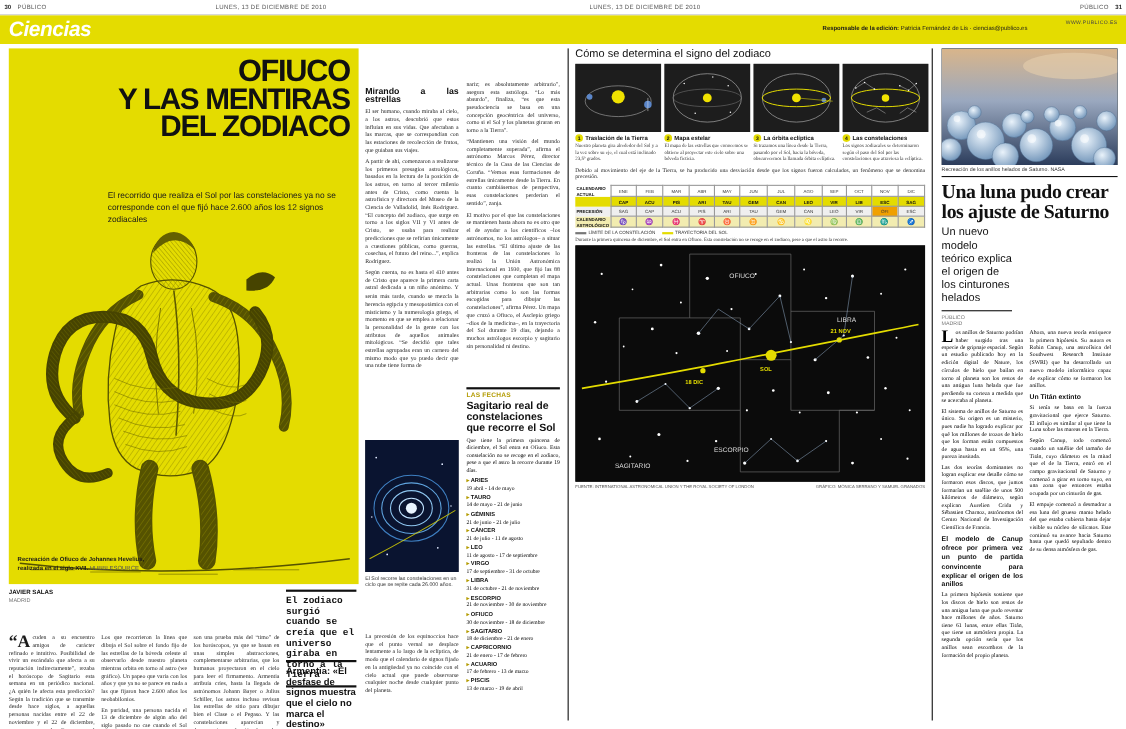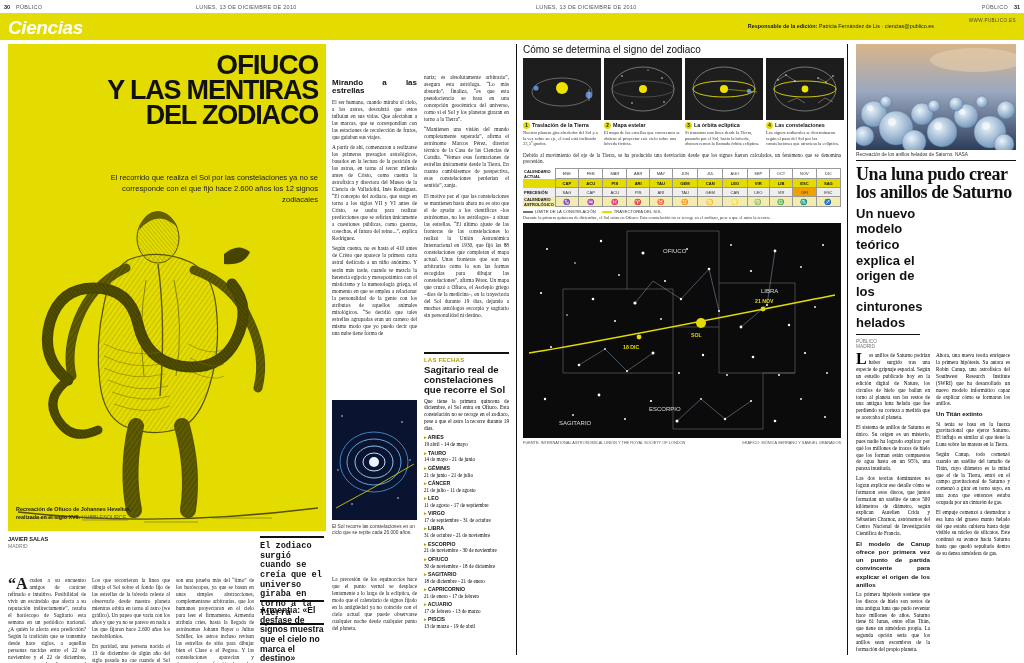--- a/index.html
+++ b/index.html
@@ -63,21 +63,21 @@
   .feature .head {
     position: absolute; right: 8px; top: 8px; width: 280px;
     text-align: right;
     font-family: "Liberation Sans", sans-serif;
     font-weight: bold; font-size: 28px; line-height: 0.92;
     color: #111; letter-spacing: -1.2px;
   }
   .feature .head .l2 { font-size: 27px; }
   .feature .standfirst {
     position: absolute; right: 8px; top: 128px; width: 220px;
-    text-align: right;
+    text-align: left;
     font-family: "Liberation Sans", sans-serif;
     font-size: 7.6px; line-height: 1.45; color: #1a1a1a;
   }
   
   .engrave {
     position: absolute; left: 0; top: 150px; width: 318px; height: 337px;
   }
   .engrave svg { display: block; }
   .feature .caption {
     position: absolute; left: 8px; bottom: 10px; width: 130px;
@@ -245,22 +245,22 @@
   .saturn-cap {
     font-family:"Liberation Sans", sans-serif; font-size:4.8px; color:#333;
     margin: 2px 0 4px; border-bottom: 1px solid #111; padding-bottom:3px;
   }
   .rail h2 {
     font-family:"Liberation Serif", serif; font-weight:bold;
     font-size: 18px; line-height: 1.02; color:#111; letter-spacing:-0.4px;
     margin-bottom: 4px;
   }
   .rail .deck {
-    font-family:"Liberation Sans", sans-serif; font-weight:bold;
-    font-size: 13px; line-height:1.2; color:#111; margin-bottom:4px;
+    font-family:"Liberation Sans", sans-serif; font-weight:normal;
+    font-size: 10px; line-height:1.2; color:#111; margin-bottom:4px;
     border-bottom:1px solid #111; padding-bottom:4px; width: 64px;
   }
   .rail .byl { font-family:"Liberation Sans", sans-serif; font-size:5.2px; font-weight:bold; color:#111;}
   .rail .byl span { display:block; font-weight:normal; color:#777; font-size:4.8px;}
   .rail-cols { display:flex; gap:6px; margin-top:3px; }
   .rail-cols .c { width: 74px; font-size:5.2px; line-height:1.32; text-align:justify; }
   .rail-cols .c p { margin-bottom:3px; }
   .rail .sub {
     font-family:"Liberation Sans", sans-serif; font-weight:bold; font-size:6.2px;
     margin: 2px 0 2px; color:#111;
@@ -739,21 +739,21 @@
             <circle cx="82" cy="82" r="4"></circle>
           <circle cx="130" cy="82" r="4"></circle>
             <circle cx="106" cy="68" r="3"></circle>
         </g>
       </svg>
     </div>
     <div class="saturn-cap">
       <span>Recreación de los anillos helados de Saturno.</span>
       <span>NASA</span>
     </div>
-    <h2>Una luna pudo crear los anillos de Saturno</h2>
+    <h2>Una luna pudo crear los ajuste de Saturno</h2>
     <div class="deck">Un nuevo modelo teórico explica el origen de los cinturones helados</div>
     <div class="byl">
       <span>PÚBLICO</span>
       <span>MADRID</span>
     </div>
     <div class="rail-cols">
       <div class="c">
         <p class="dropcap">Los anillos de Saturno podrían haber surgido tras una especie de gripnaje espacial. Según un estudio publicado hoy en la edición digital de Nature, los círculos de hielo que bailan en torno al planeta son los restos de una antigua luna helada que fue perdiendo su corteza a medida que se acercaba al planeta.</p>
         <p>El sistema de anillos de Saturno es único. Su origen es un misterio, pues nadie ha logrado explicar por qué los millones de trozos de hielo que los forman están compuestos de agua hasta en un 95%, una pureza inusitada.</p>
         <p>Las dos teorías dominantes no logran explicar ese detalle cómo se formaron esos discos, que juntos formarían un satélite de unos 500 kilómetros de diámetro, según explican Aurelien Crida y Sébastien Charnoz, astrónomos del Centro Nacional de Investigación Científica de Francia.</p>

